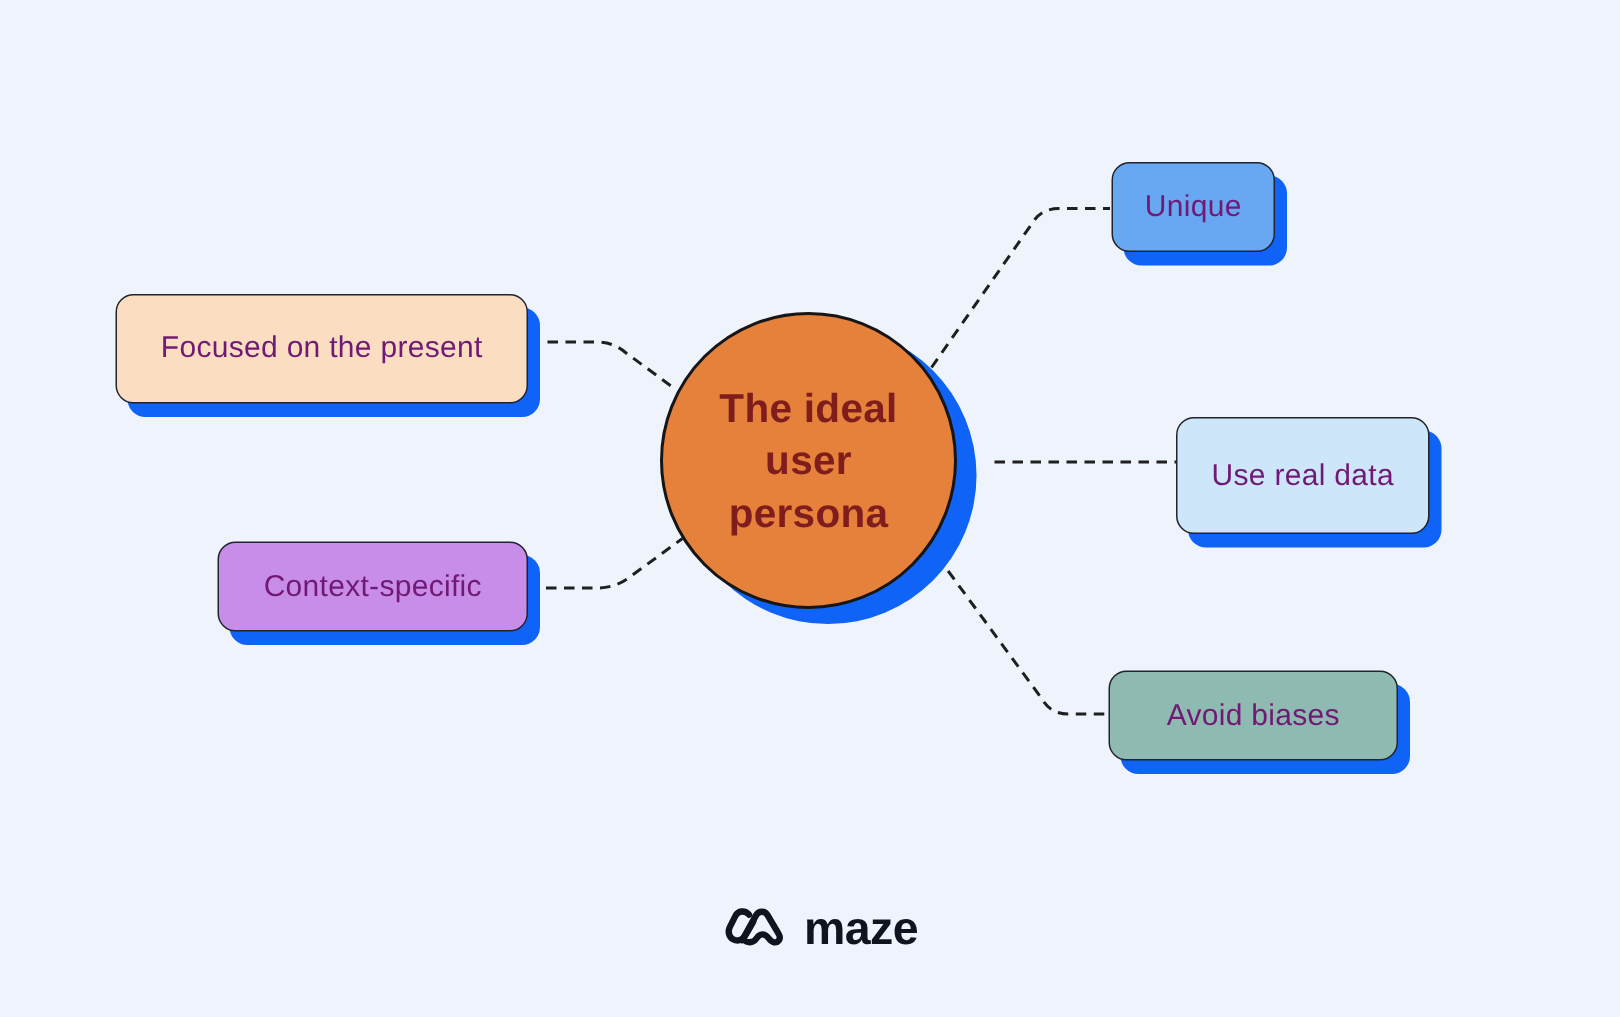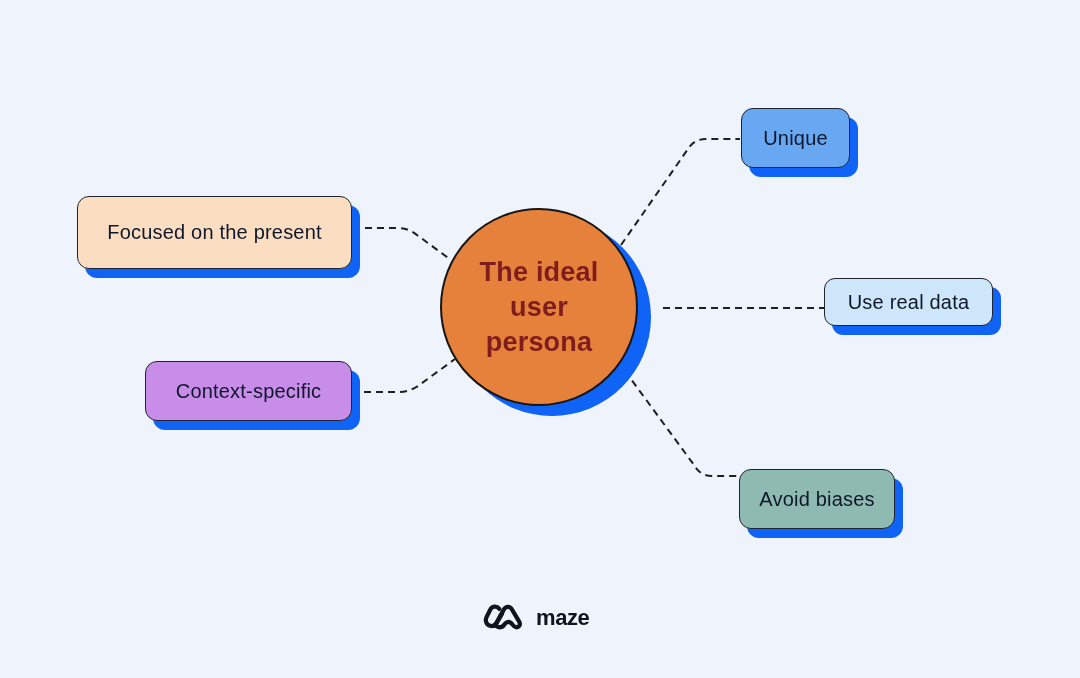--- a/index.html
+++ b/index.html
@@ -29,31 +29,31 @@
 
   .node {
     position: absolute;
     z-index: 2;
     display: flex;
     align-items: center;
     justify-content: center;
     border: 1.6px solid #20242E;
     border-radius: 12px;
     box-shadow: 8px 9px 0 0 #0F63F7;
-    color: #0f172a;
+    color: #701a75;
     font-size: 20px;
     letter-spacing: 0.2px;
     white-space: nowrap;
   }
 
   .node-focused   { left: 77px;  top: 196px; width: 275px; height: 73px; }
   .node-context   { left: 145px; top: 361px; width: 207px; height: 60px; }
   .node-unique    { left: 741px; top: 108px; width: 109px; height: 60px; }
-  .node-usereal   { left: 824px; top: 278px; width: 169px; height: 48px; border-radius: 11px; }
-  .node-avoid     { left: 739px; top: 469px; width: 156px; height: 60px; }
+  .node-usereal   { left: 784px; top: 278px; width: 169px; height: 78px; }
+  .node-avoid     { left: 739px; top: 447px; width: 193px; height: 60px; }
 
   .center-node {
     position: absolute;
     z-index: 2;
     left: 440px; top: 208px;
     width: 198px; height: 198px;
     border: 2.4px solid #161616;
     border-radius: 50%;
     box-shadow: 13px 10px 0 0 #0F63F7;
     display: flex;
@@ -71,21 +71,21 @@
   .logo {
     position: absolute;
     z-index: 2;
     left: 481px; top: 601px;
     display: flex;
     align-items: center;
     gap: 9px;
   }
   .logo .wordmark {
     color: #10141C;
-    font-size: 22px;
+    font-size: 31px;
     font-weight: 700;
     letter-spacing: -0.4px;
   }
 </style>
 </head>
 <body>
 
 <div class="canvas" style="background-color: rgb(239, 243, 251);">
 
   <svg class="connectors" viewBox="0 0 1080 678">

